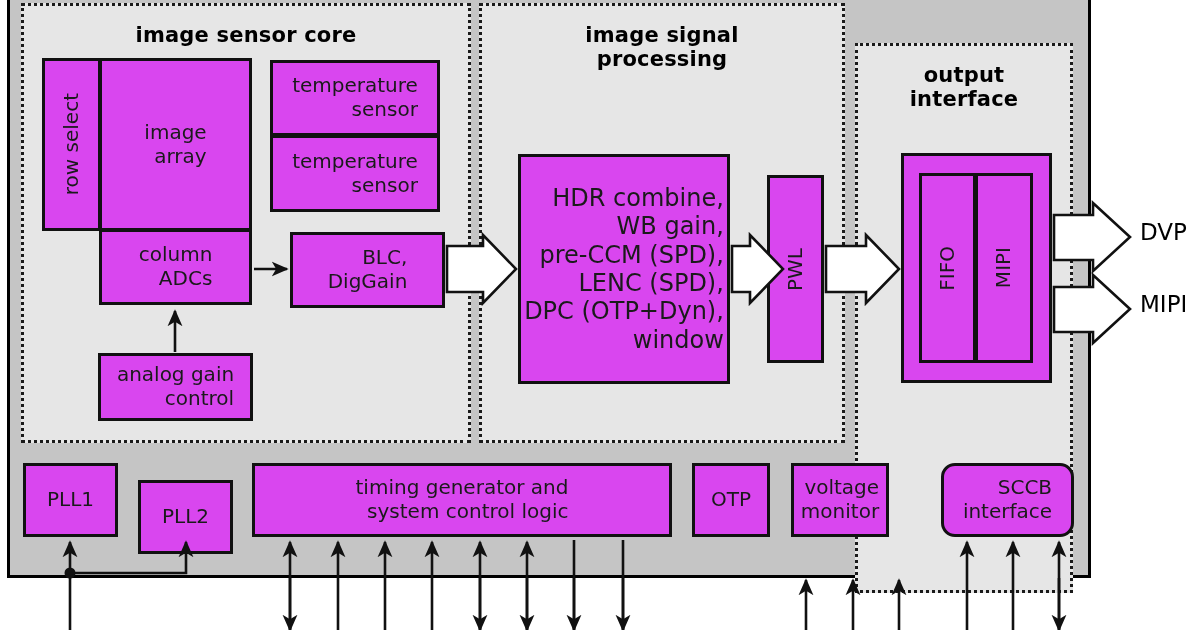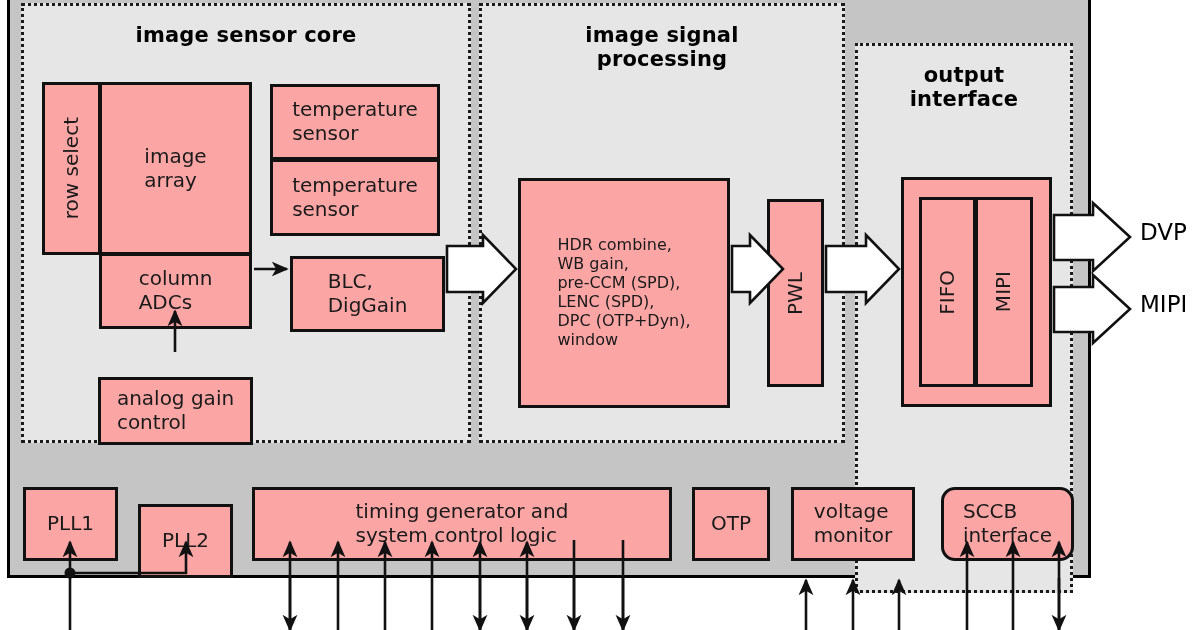--- a/index.html
+++ b/index.html
@@ -5,21 +5,21 @@
   html,body{margin:0;padding:0;}
   body{width:1200px;height:630px;background:#ffffff;font-family:"DejaVu Sans",sans-serif;overflow:hidden;position:relative;}
   #root{position:absolute;left:0;top:0;width:1200px;height:630px;}
   .abs{position:absolute;box-sizing:border-box;}
   
   .chip{background:#c5c5c5;border:3px solid #000;}
   
   .sub{border:3px dotted #1a1a1a;background:#e6e6e6;}
   .sub-title{position:absolute;left:0;right:0;text-align:center;font-weight:bold;font-size:21px;color:#000;line-height:1.12;letter-spacing:0.2px;}
   
-  .blk{background:#fca5a5;border:3px solid #111;display:flex;align-items:center;justify-content:center;text-align:left;font-size:20px;color:#1a1a1a;line-height:1.18;margin-top:24px;}
+  .blk{background:#d946ef;border:3px solid #111;display:flex;align-items:center;justify-content:center;text-align:right;font-size:20px;color:#1a1a1a;line-height:1.18;}
   .vert{writing-mode:vertical-rl;transform:rotate(180deg);}
   .lbl{position:absolute;font-size:23px;color:#000;}
   svg{position:absolute;left:0;top:0;overflow:visible;}
 </style>
 </head>
 <body>
 
 <div id="root">
 
   <div class="abs chip" style="left:7px;top:-4px;width:1084px;height:582px;"></div>
@@ -47,21 +47,21 @@
 DigGain</div>
 
   <div class="abs blk" style="left:98px;top:353px;width:155px;height:68px;white-space:pre-line;">analog gain
 control</div>
 
   <div class="abs sub" style="left:479px;top:3px;width:366px;height:440px;">
     <div class="sub-title" style="top:18px;white-space:pre-line;">image signal
 processing</div>
   </div>
 
-  <div class="abs blk" style="left:518px;top:154px;width:212px;height:230px;white-space:pre-line;font-size:16px;">HDR combine,
+  <div class="abs blk" style="left:518px;top:154px;width:212px;height:230px;white-space:pre-line;font-size:24px;">HDR combine,
 WB gain,
 pre-CCM (SPD),
 LENC (SPD),
 DPC (OTP+Dyn),
 window</div>
 
   <div class="abs blk" style="left:767px;top:175px;width:57px;height:188px;">
     <span class="vert" style="font-size:20px;">PWL</span>
   </div>
 
@@ -76,21 +76,21 @@
   </div>
   <div class="abs blk" style="left:975px;top:173px;width:58px;height:190px;">
     <span class="vert" style="font-size:20px;">MIPI</span>
   </div>
 
   <div class="abs blk" style="left:23px;top:463px;width:95px;height:74px;">PLL1</div>
   <div class="abs blk" style="left:138px;top:480px;width:95px;height:74px;">PLL2</div>
   <div class="abs blk" style="left:252px;top:463px;width:420px;height:74px;white-space:pre-line;">timing generator and
 system control logic</div>
   <div class="abs blk" style="left:692px;top:463px;width:78px;height:74px;">OTP</div>
-  <div class="abs blk" style="left:791px;top:463px;width:124px;height:74px;white-space:pre-line;">voltage
+  <div class="abs blk" style="left:791px;top:463px;width:98px;height:74px;white-space:pre-line;">voltage
 monitor</div>
   <div class="abs blk" style="left:941px;top:463px;width:133px;height:74px;white-space:pre-line;border-radius:14px;">SCCB
 interface</div>
 
   <div class="lbl" style="left:1140px;top:219px;text-align:center;">DVP</div>
   <div class="lbl" style="left:1140px;top:291px;">MIPI</div>
 
   <svg width="1200" height="630">
     <defs>
       <marker id="tip" viewBox="0 0 10 10" refX="9" refY="5" markerWidth="6.5" markerHeight="6.5" orient="auto-start-reverse">

